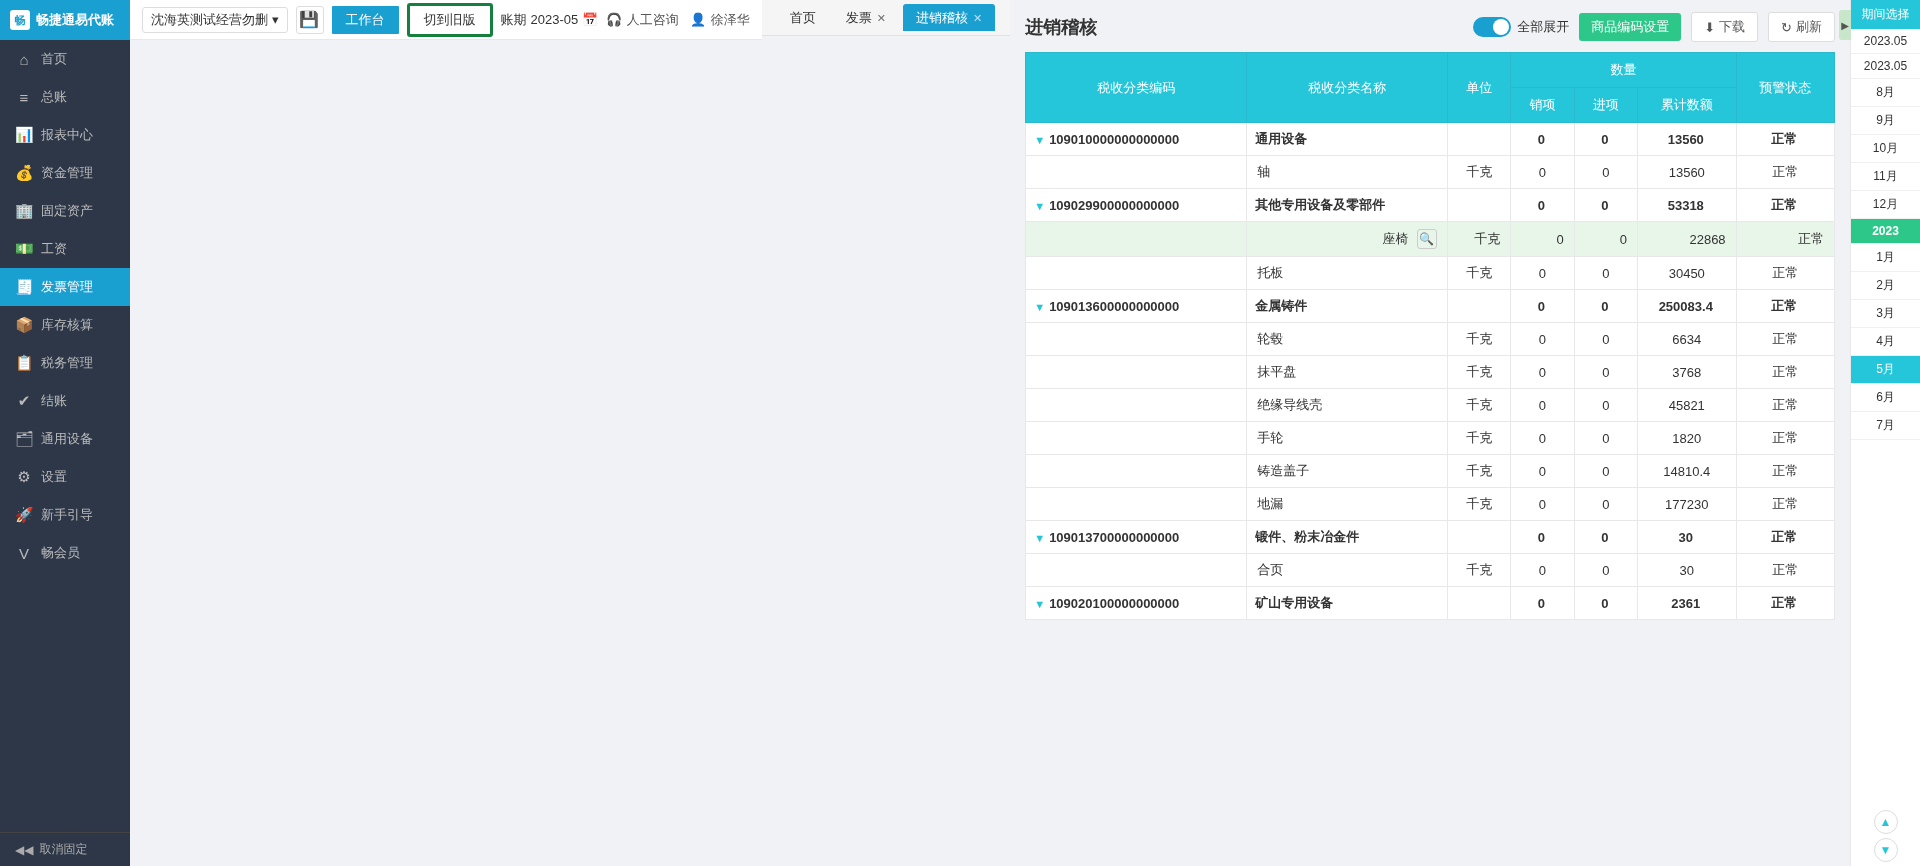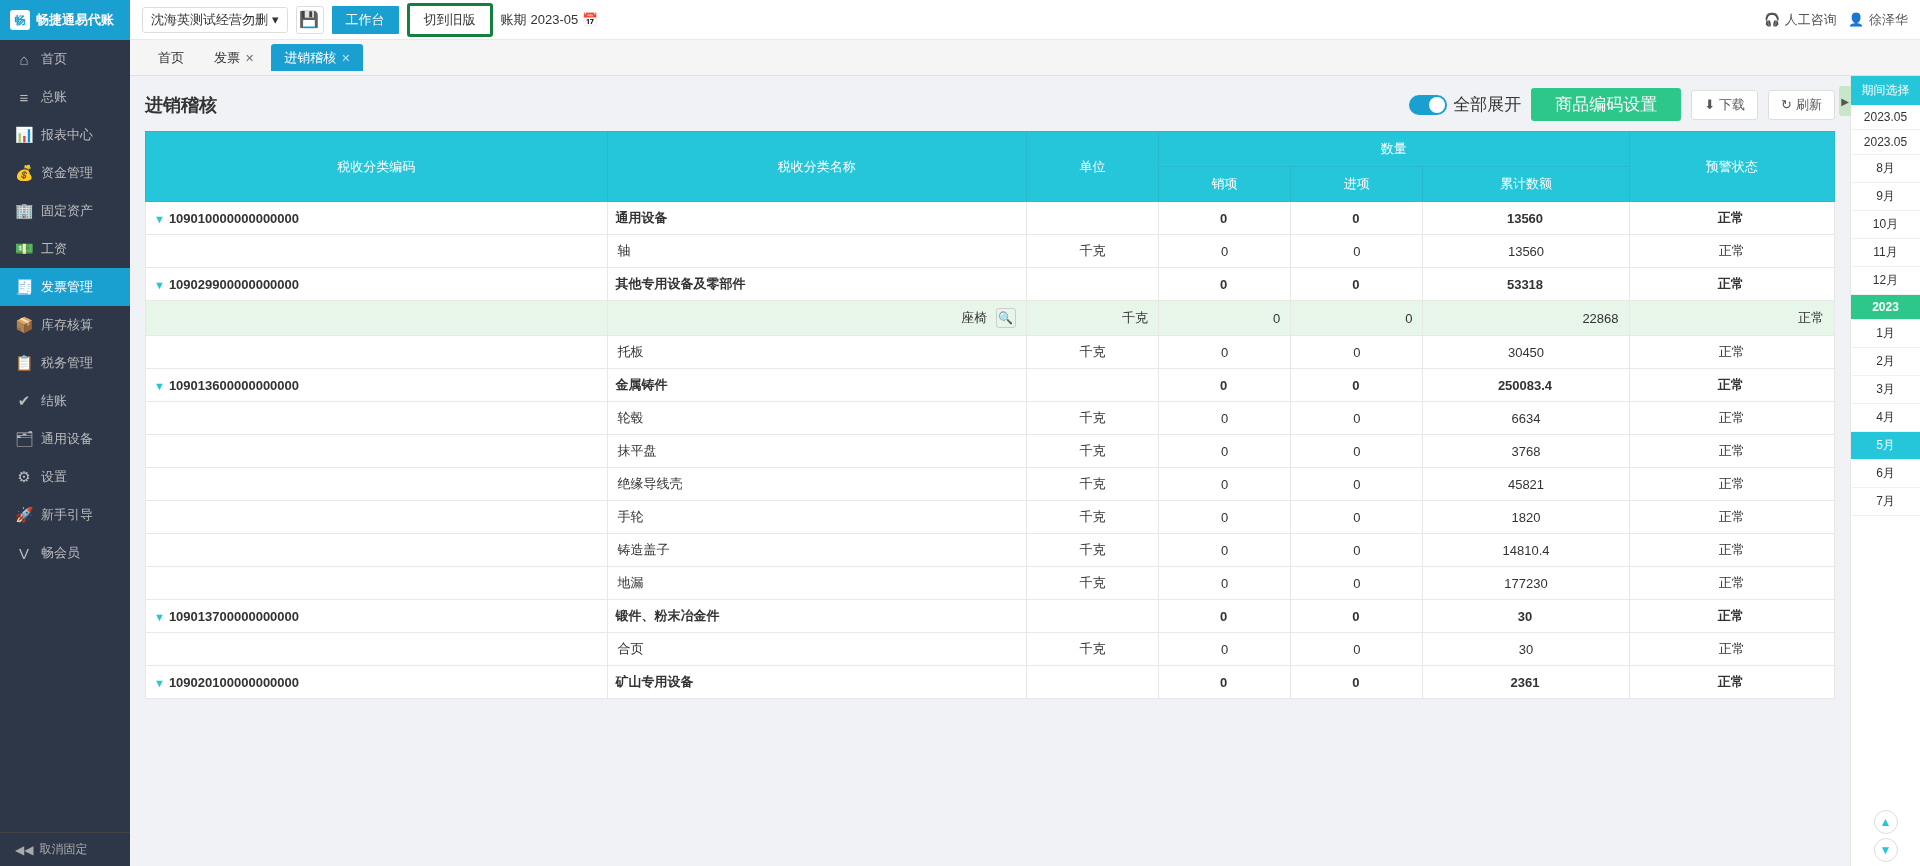--- a/index.html
+++ b/index.html
@@ -54,21 +54,21 @@
       cursor: pointer;
       display: flex;
       align-items: center;
       gap: 6px;
     }
 
     
     .main-area {
       flex: 1;
       display: flex;
-      flex-direction: column;
+      flex-direction: row;
       overflow: hidden;
     }
 
     
     .topbar {
       background: #fff;
       height: 40px;
       display: flex;
       align-items: center;
       padding: 0 12px;
@@ -199,21 +199,21 @@
       font-weight: bold;
       color: #333;
     }
     .page-header-actions {
       display: flex;
       align-items: center;
       gap: 10px;
     }
     .toggle-wrap {
       display: flex; align-items: center; gap: 6px;
-      font-size: 17px; color: #333;
+      font-size: 13px; color: #333;
     }
     .toggle-switch {
       width: 38px; height: 20px;
       background: #1a9fd1;
       border-radius: 10px;
       position: relative;
       cursor: pointer;
     }
     .toggle-switch::after {
       content: '';
@@ -221,23 +221,23 @@
       right: 2px; top: 2px;
       width: 16px; height: 16px;
       background: #fff;
       border-radius: 50%;
     }
     .action-btn {
       background: #2dc78a;
       color: #fff;
       border: none;
       border-radius: 3px;
-      padding: 5px 24px;
-      cursor: pointer;
-      font-size: 17px;
+      padding: 5px 12px;
+      cursor: pointer;
+      font-size: 13px;
       display: flex; align-items: center; gap: 4px;
     }
     .action-btn-outline {
       background: #fff;
       color: #555;
       border: 1px solid #ddd;
       border-radius: 3px;
       padding: 5px 12px;
       cursor: pointer;
       font-size: 13px;

